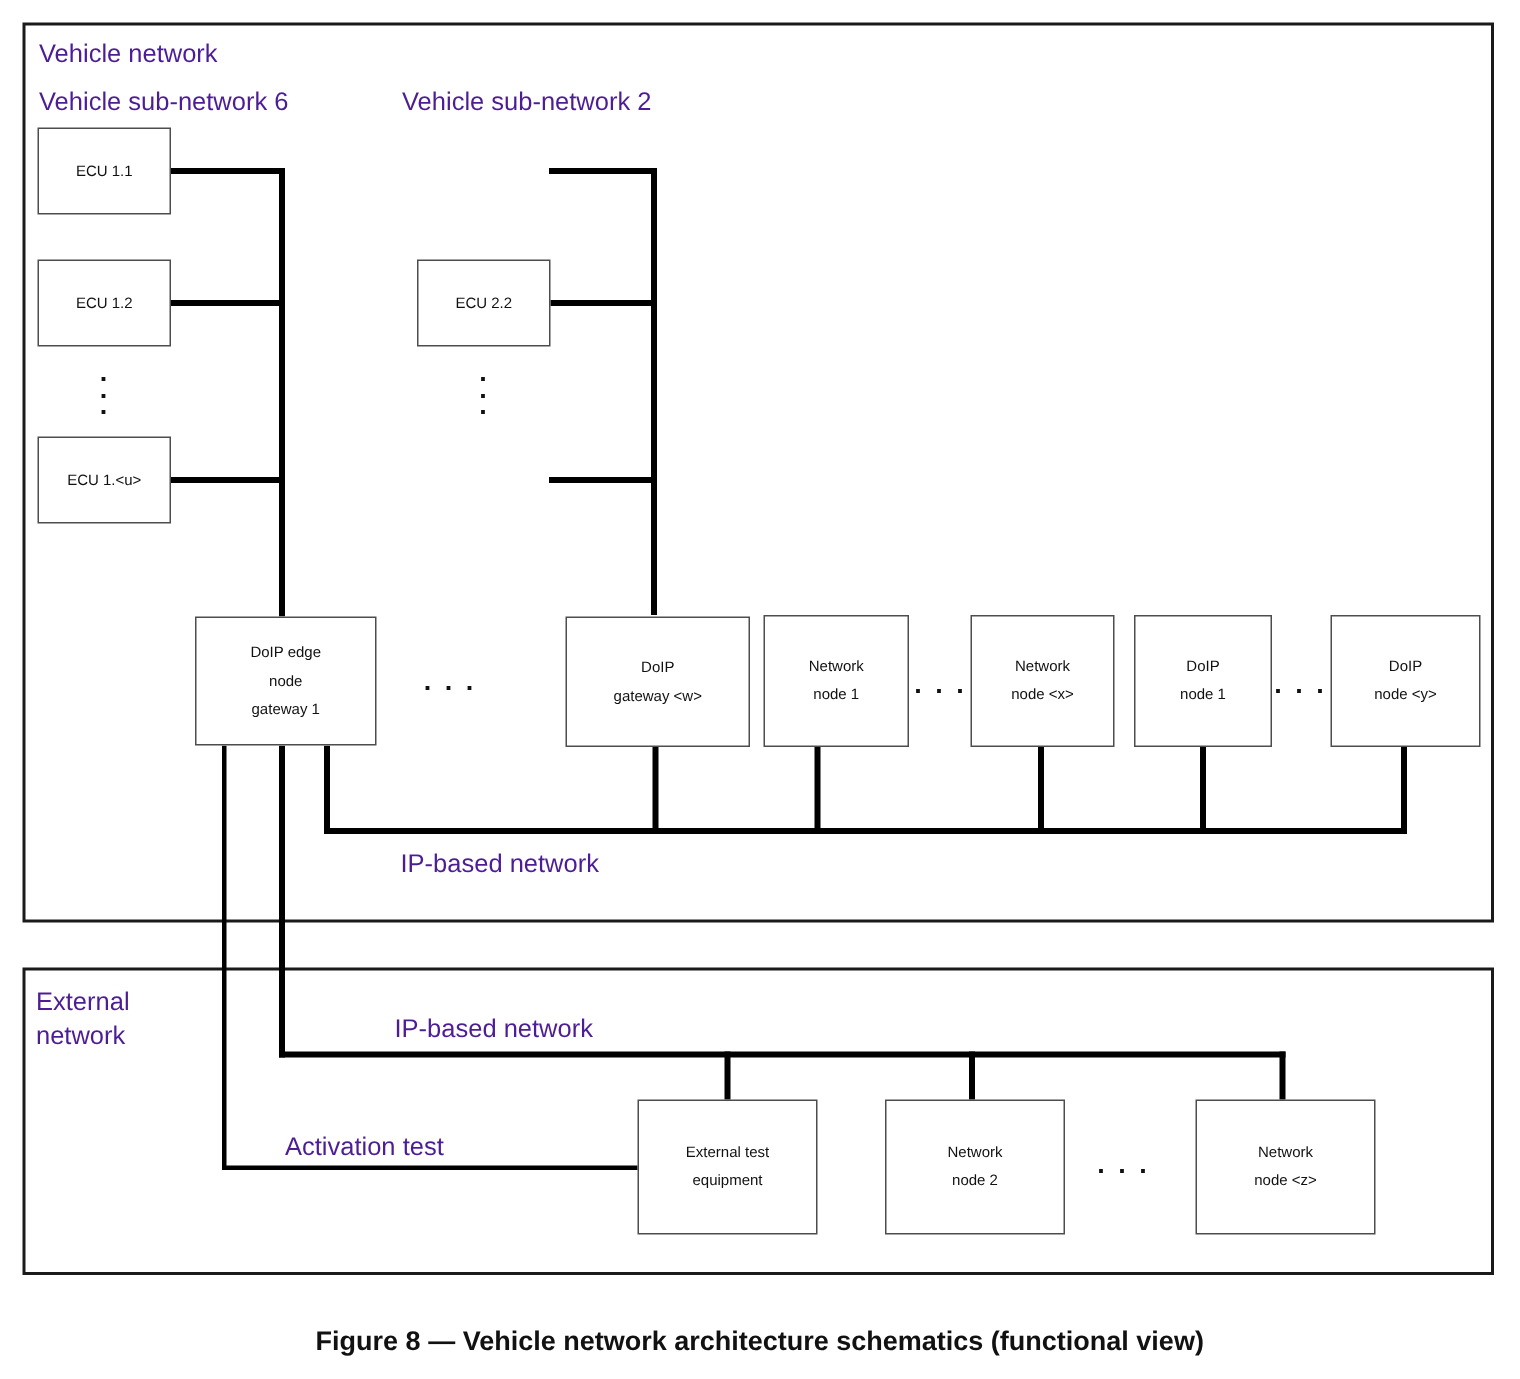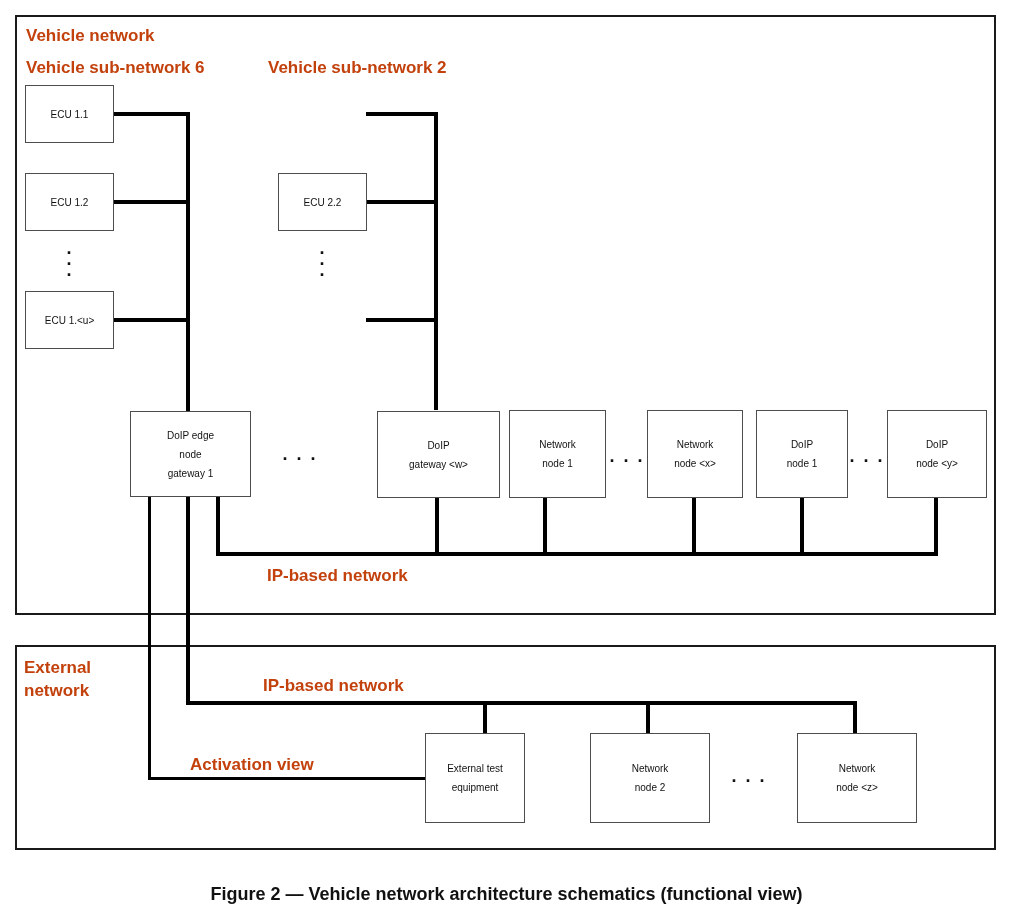--- a/index.html
+++ b/index.html
@@ -8,21 +8,21 @@
     font-family:"Liberation Sans","DejaVu Sans",sans-serif;color:#111111;
     overflow:hidden;
   }
   .outerbox{position:absolute;border:2px solid #1a1a1a;background:transparent;box-sizing:border-box;}
   .box{
     position:absolute;border:1.5px solid #4d4d4d;background:#ffffff;box-sizing:border-box;
     display:flex;align-items:center;justify-content:center;text-align:center;
     font-size:10px;line-height:19px;white-space:pre-line;z-index:3;color:#111111;
   }
   .line{position:absolute;background:#000000;z-index:2;}
-  .lbl{position:absolute;font-size:17px;white-space:pre-line;z-index:4;color:#c2410c;font-weight:bold;}
+  .lbl{position:absolute;font-size:17px;white-space:pre-line;z-index:4;color:#4c1d95;}
   .dots-h{
     position:absolute;z-index:4;font-size:18px;font-weight:bold;letter-spacing:2px;
     color:#111111;text-align:center;
   }
   .dots-v{
     position:absolute;z-index:4;font-size:18px;font-weight:bold;line-height:11px;
     color:#111111;text-align:center;white-space:pre-line;
   }
   .caption{
     position:absolute;left:0;top:884px;width:1013px;text-align:center;
@@ -92,25 +92,25 @@
   <div class="box" style="left:756px;top:410px;width:92px;height:88px;">DoIP
 node 1</div>
   <div class="dots-h" style="left:846px;top:446px;width:42px;">. . .</div>
   <div class="box" style="left:887px;top:410px;width:100px;height:88px;">DoIP
 node &lt;y&gt;</div>
 
   <div class="outerbox" style="left:15px;top:645px;width:981px;height:205px;"></div>
   <div class="lbl" style="left:24px;top:656px;line-height:23px;">External
 network</div>
   <div class="lbl" style="left:263px;top:676px;">IP-based network</div>
-  <div class="lbl" style="left:190px;top:755px;">Activation view</div>
+  <div class="lbl" style="left:190px;top:755px;">Activation test</div>
 
-  <div class="box" style="left:425px;top:733px;width:100px;height:90px;">External test
+  <div class="box" style="left:425px;top:733px;width:120px;height:90px;">External test
 equipment</div>
   <div class="box" style="left:590px;top:733px;width:120px;height:90px;">Network
 node 2</div>
   <div class="dots-h" style="left:724px;top:766px;width:50px;">. . .</div>
   <div class="box" style="left:797px;top:733px;width:120px;height:90px;">Network
 node &lt;z&gt;</div>
 
-  <div class="caption">Figure 2 — Vehicle network architecture schematics (functional view)</div>
+  <div class="caption">Figure 8 — Vehicle network architecture schematics (functional view)</div>
 
 </div>
 
 </body></html>

